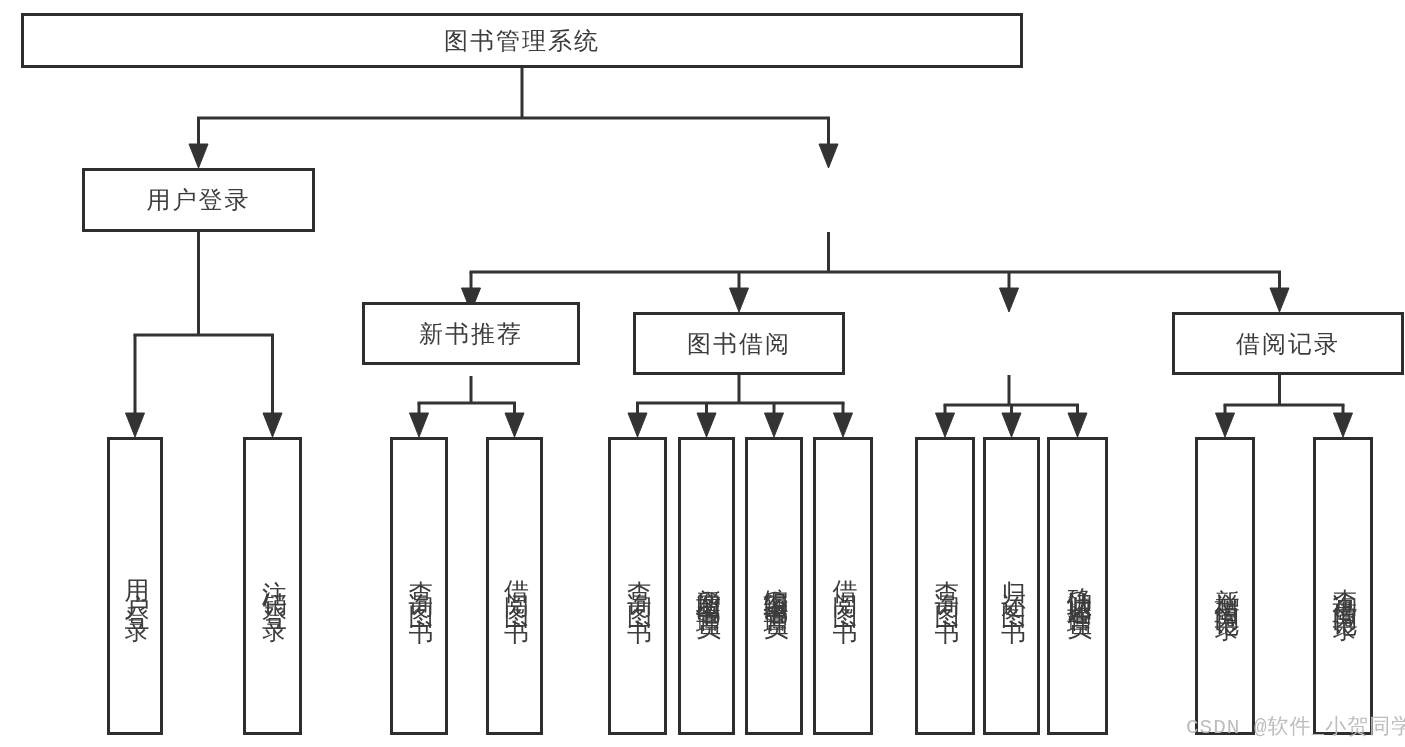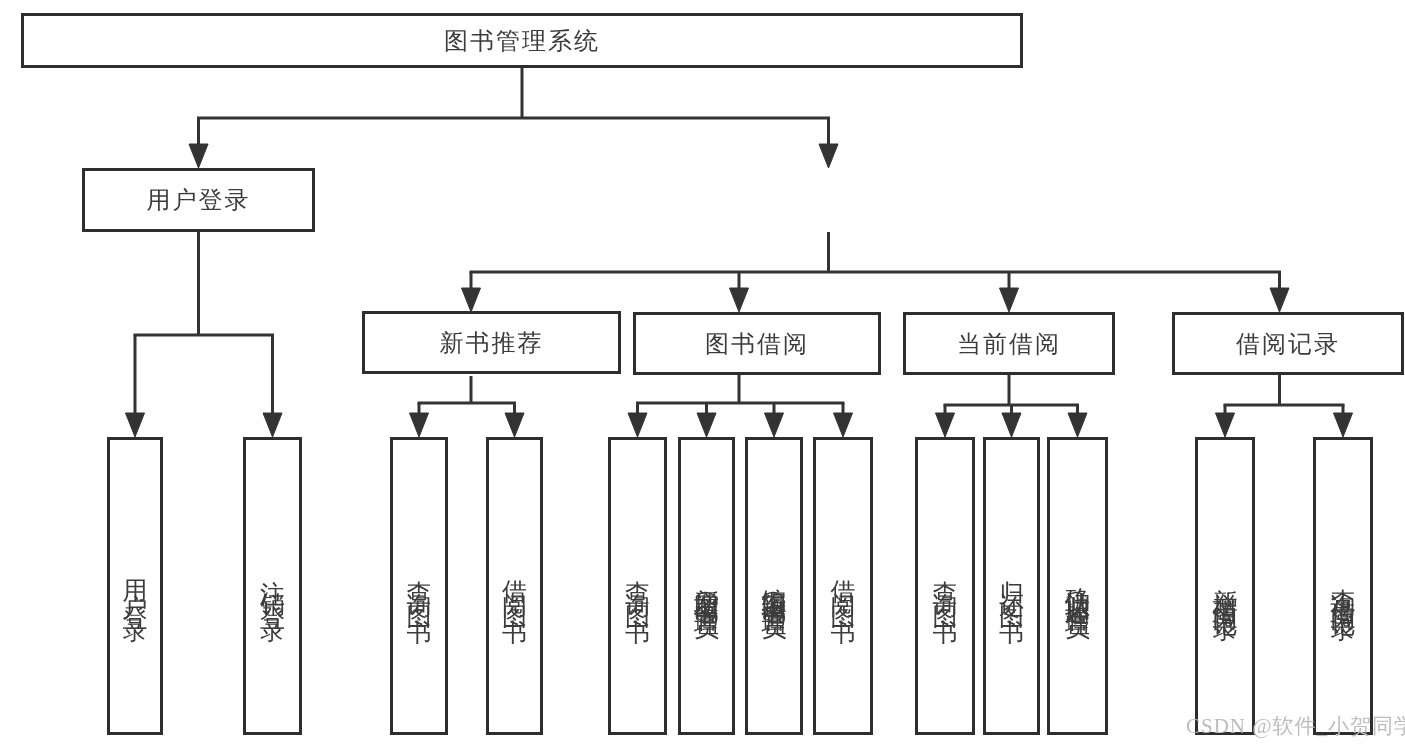--- a/index.html
+++ b/index.html
@@ -8,21 +8,21 @@
     --text:#3c3c3c;
     --wm:#bdbdbd;
     --bg:#ffffff;
   }
   html,body{margin:0;padding:0;background:var(--bg);}
   .canvas{
     position:relative;
     width:1405px;height:747px;
     background:var(--bg);
     overflow:hidden;
-    font-family:Liberation Serif, serif;
+    font-family:Liberation Mono, monospace;
     text-align:center;
   }
   #connectors{position:absolute;left:0;top:0;z-index:1;}
   #connectors line{stroke:var(--line);stroke-width:3;}
   #connectors polygon{fill:var(--line);stroke:var(--line);}
   .node{
     position:absolute;
     box-sizing:border-box;
     border:3px solid var(--border);
     background:#ffffff;
@@ -109,23 +109,22 @@
       <line x1="1225" y1="405" x2="1225" y2="419"></line>
       <polygon points="1225,437 1215.5,413 1234.5,413"></polygon>
       <line x1="1343" y1="405" x2="1343" y2="419"></line>
       <polygon points="1343,437 1333.5,413 1352.5,413"></polygon>
     </svg>
 
   <div class="node h-node" style="left:21px;top:13px;width:1002px;height:55px">图书管理系统</div>
 
   <div class="node h-node" style="left:82px;top:168px;width:233px;height:64px">用户登录</div>
 
-  <div class="node h-node" style="left:362px;top:311px;width:259px;height:63px">新书推荐</div>
-  <div class="node h-node" style="left:633px;top:312px;width:248px;height:63px">图书借阅</div>
-  <div class="node h-node" style="left:903px;top:312px;width:212px;height:63px">当前借阅</div>
+  <div class="node h-node" style="left:362px;top:302px;width:218px;height:63px">新书推荐</div>
+  <div class="node h-node" style="left:633px;top:312px;width:212px;height:63px">图书借阅</div>
   <div class="node h-node" style="left:1172px;top:312px;width:232px;height:63px">借阅记录</div>
 
   <div class="node v-node ls-wide" style="left:107px;top:437px;width:56px;height:298px">用户登录</div>
   <div class="node v-node ls-wide" style="left:243px;top:437px;width:59px;height:298px">注销登录</div>
 
   <div class="node v-node ls-wide" style="left:390px;top:437px;width:58px;height:298px">查询图书</div>
   <div class="node v-node ls-wide" style="left:486px;top:437px;width:57px;height:298px">借阅图书</div>
 
   <div class="node v-node ls-wide" style="left:608px;top:437px;width:59px;height:298px">查询图书</div>
   <div class="node v-node ls-tight" style="left:678px;top:437px;width:57px;height:298px">新增图书（管理员）</div>

